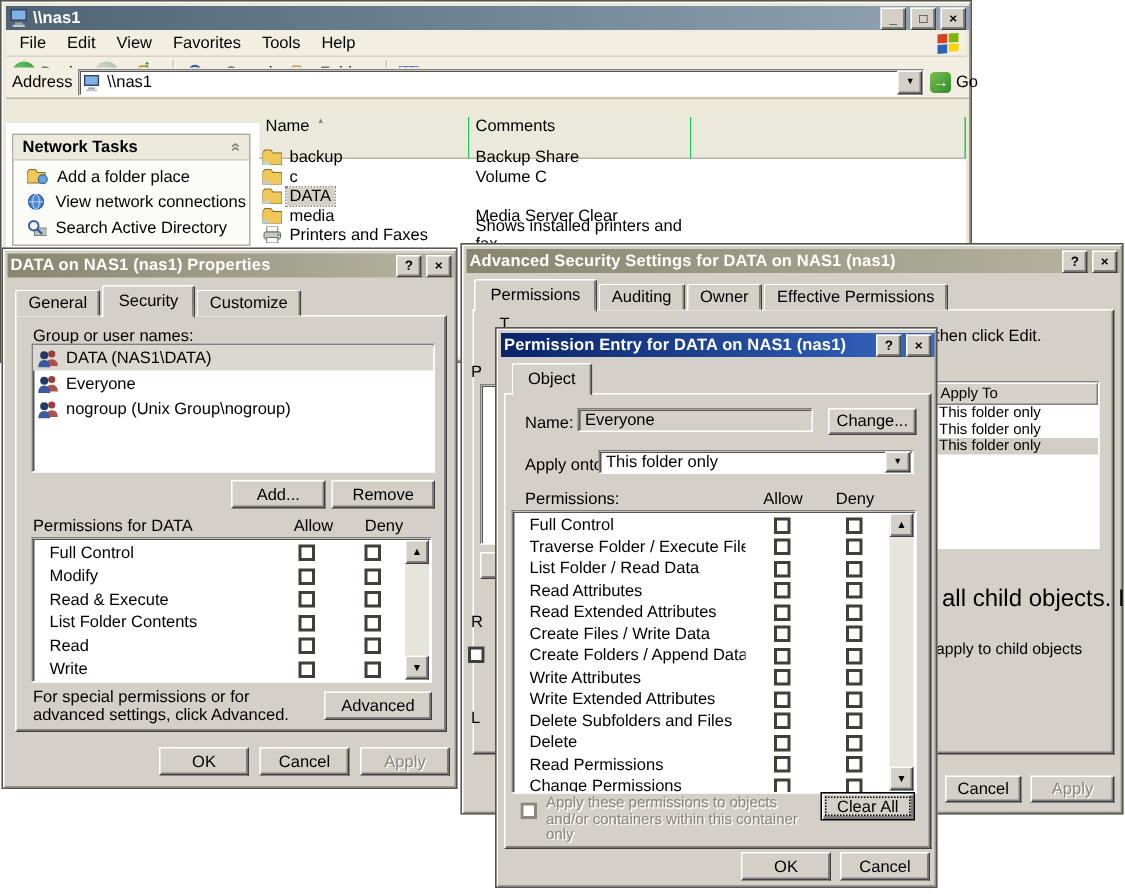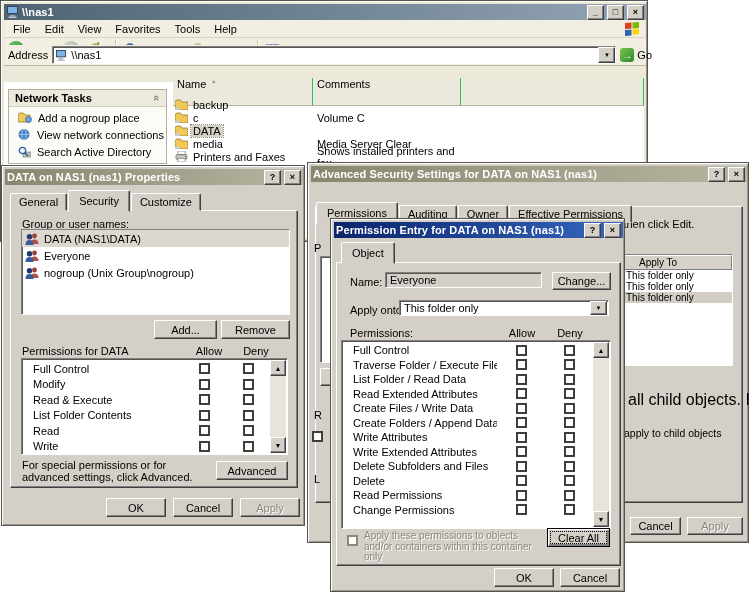--- a/index.html
+++ b/index.html
@@ -163,20 +163,21 @@
 
     <div class="x" style="left:169px;top:16px;width:472px">
       <div class="frow">
         <span class="fname" style="width:140px">
             <svg width="13" height="11" viewBox="0 0 13 11">
               <path d="M0 3 L1.5 1 H5.5 L7 3 H13 V11 H0 Z" fill="#f0c85a" stroke="#8a6d1f" stroke-width="0.7"></path>
               <path d="M0 11 L5 11 L4 8.5 L0 9 Z" fill="#bcd0e4"></path>
             </svg>
             <span style="padding:0 2px">backup</span>
           </span>
+        <span style="width:148px;padding-left:4px">Backup Share</span>
       </div>
       <div class="frow">
         <span class="fname" style="width:140px">
             <svg width="13" height="11" viewBox="0 0 13 11">
               <path d="M0 3 L1.5 1 H5.5 L7 3 H13 V11 H0 Z" fill="#f0c85a" stroke="#8a6d1f" stroke-width="0.7"></path>
               <path d="M0 11 L5 11 L4 8.5 L0 9 Z" fill="#bcd0e4"></path>
             </svg>
             <span style="padding:0 2px">c</span>
           </span>
         <span style="width:148px;padding-left:4px">Volume C</span>
@@ -220,21 +221,21 @@
         <span style="flex:1">Network Tasks</span>
         <span style="transform:rotate(90deg);color:#8a8778;font-weight:bold">«</span>
       </div>
       <div class="task" style="margin-top:2px">
         <span>
             <svg width="14" height="11" viewBox="0 0 14 11">
               <path d="M0 3 L1.5 1 H5.5 L7 3 H12 V10 H0 Z" fill="#f0c85a" stroke="#8a6d1f" stroke-width="0.7"></path>
               <circle cx="10.5" cy="7.5" r="3" fill="#6aa2dc" stroke="#2a5a9a" stroke-width="0.7"></circle>
             </svg>
           </span>
-        <span>Add a nogroup place</span>
+        <span>Add a folder place</span>
       </div>
       <div class="task">
         <span>
             <svg width="13" height="12" viewBox="0 0 13 12">
               <circle cx="6" cy="5.5" r="5" fill="#4a86d8" stroke="#1a4a8a" stroke-width="0.7"></circle>
               <ellipse cx="6" cy="5.5" rx="2.2" ry="5" fill="none" stroke="#bcd8f4" stroke-width="0.7"></ellipse>
               <line x1="1" y1="5.5" x2="11" y2="5.5" stroke="#bcd8f4" stroke-width="0.7"></line>
             </svg>
           </span>
         <span>View network connections</span>
@@ -367,38 +368,38 @@
   <span class="x btn" style="left:171px;top:332px;width:58px;height:17px">Cancel</span>
   <span class="x btn disabled" style="left:238px;top:332px;width:58px;height:17px">Apply</span>
 </div>
 
 <div class="x win" style="left:307px;top:162px;width:440px;height:379px;z-index:3">
   <div class="x tbar inactive" style="left:3px;top:3px;width:432px">
     <span class="t-title">Advanced Security Settings for DATA on NAS1 (nas1)</span>
     <span class="tbtn">?</span>
     <span class="tbtn">×</span>
   </div>
-  <div class="x tabs" style="left:8px;top:40px;height:20px;z-index:6">
+  <div class="x tabs" style="left:8px;top:24px;height:20px;z-index:6">
     <span class="tab on">Permissions</span>
     <span class="tab">Auditing</span>
     <span class="tab">Owner</span>
     <span class="tab">Effective Permissions</span>
   </div>
   <div class="x panel" style="left:7px;top:43px;width:426px;height:295px;z-index:5"></div>
   <span class="x" style="left:25px;top:47px;z-index:5">T</span>
   <span class="x" style="left:294px;top:55px;z-index:5;white-space:nowrap">and then click Edit.</span>
   <span class="x" style="left:6px;top:79px;width:7px;overflow:hidden;z-index:5">P</span>
   <div class="x sunk" style="left:12px;top:93px;width:305px;height:105px;z-index:5"></div>
   <div class="x btn" style="left:12px;top:205px;width:10px;height:16px;z-index:5"></div>
   <span class="x" style="left:6px;top:246px;width:8px;overflow:hidden;z-index:5">R</span>
   <span class="x cb" style="left:4px;top:268px;z-index:5"></span>
   <span class="x" style="left:6px;top:310px;width:8px;overflow:hidden;z-index:5">L</span>
 
   <div class="x sunk" style="left:314px;top:91px;width:109px;height:110px;z-index:5;font-size:10px;overflow:hidden">
-    <div style="height:13px;background:#d6d2ca;border:1px solid;border-color:#fff #808080 #808080 #fff;display:flex;align-items:center;padding-left:15px">
+    <div style="height:13px;background:#d6d2ca;border:1px solid;border-color:#fff #808080 #808080 #fff;display:flex;align-items:center;padding-left:3px">
       <span>Apply To</span>
     </div>
     <div class="fx" style="height:11px;padding-left:3px">
         <span>This folder only</span>
       </div>
     <div class="fx" style="height:11px;padding-left:3px">
         <span>This folder only</span>
       </div>
     <div class="fx" style="height:11px;padding-left:3px;background:#d2cec6">
         <span>This folder only</span>
@@ -459,20 +460,29 @@
     <div class="prow" style="height:14.5px">
       <span class="lbl">List Folder / Read Data</span>
       <span class="colc">
           <span class="cb"></span>
         </span>
       <span class="colc">
           <span class="cb"></span>
         </span>
     </div>
     <div class="prow" style="height:14.5px">
+      <span class="lbl">Read Attributes</span>
+      <span class="colc">
+          <span class="cb"></span>
+        </span>
+      <span class="colc">
+          <span class="cb"></span>
+        </span>
+    </div>
+    <div class="prow" style="height:14.5px">
       <span class="lbl">Read Extended Attributes</span>
       <span class="colc">
           <span class="cb"></span>
         </span>
       <span class="colc">
           <span class="cb"></span>
         </span>
     </div>
     <div class="prow" style="height:14.5px">
       <span class="lbl">Create Files / Write Data</span>

